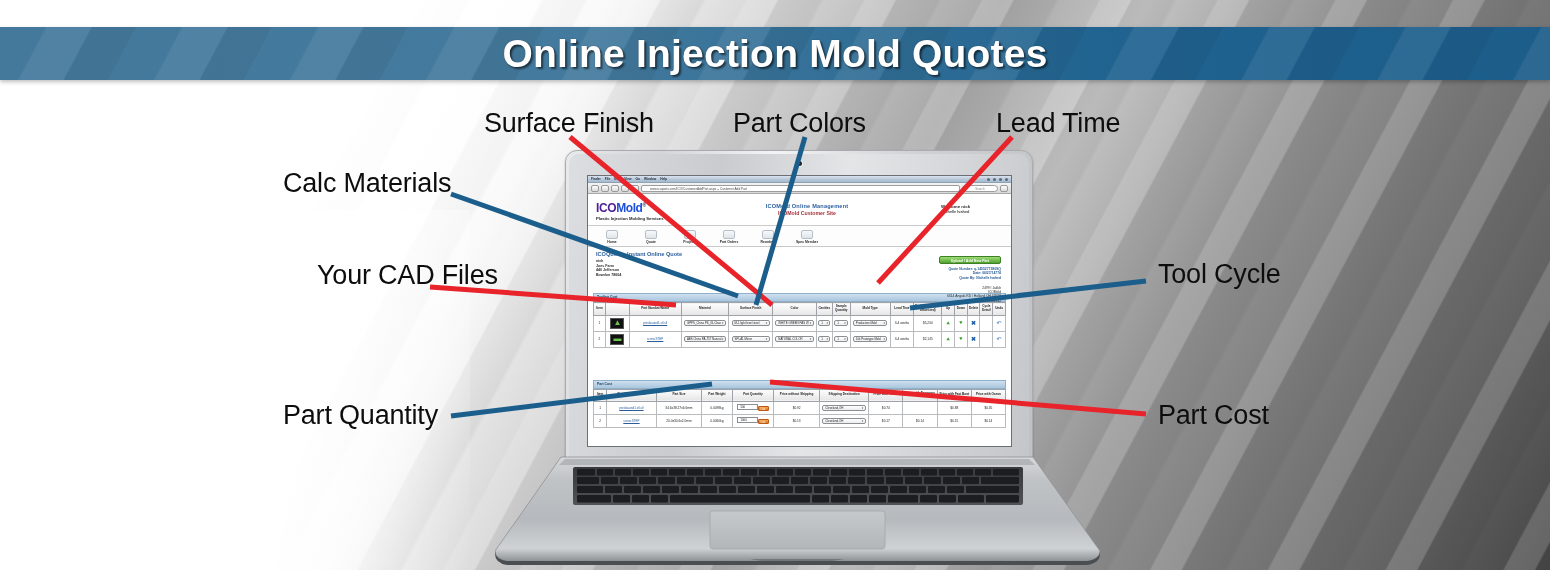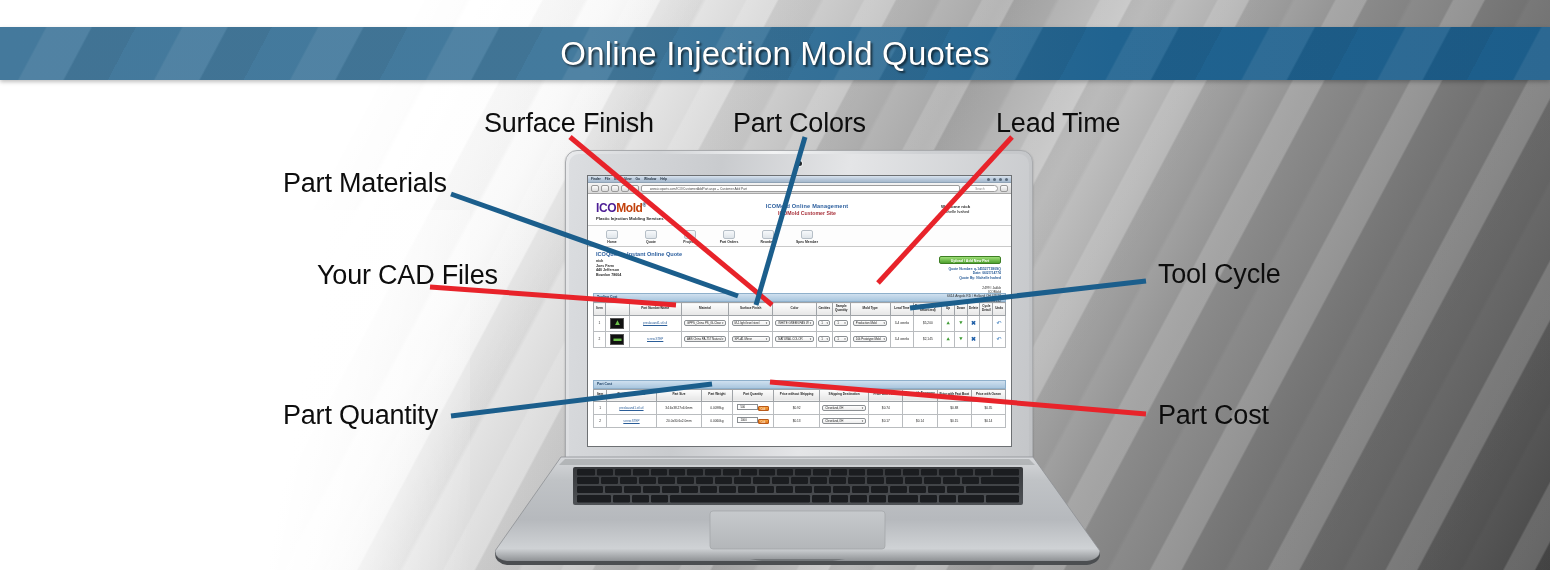--- a/index.html
+++ b/index.html
@@ -67,22 +67,22 @@
       rgba(255,255,255,0.00) 40px,
       rgba(255,255,255,0.07) 42px,
       rgba(255,255,255,0.07) 80px,
       rgba(0,0,0,0.05) 82px,
       rgba(0,0,0,0.05) 120px);
     pointer-events:none;
   }
   #banner-title {
     position:relative;
     color:#ffffff;
-    font-size:33px;
-    font-weight:400;
+    font-size:39px;
+    font-weight:700;
     letter-spacing:0.2px;
     text-shadow:2px 2px 2px rgba(0,0,0,0.55), 0 0 1px rgba(0,0,0,0.5);
     white-space:nowrap;
   }
 
   
   .callout {
     position:absolute;
     color:#0d0d0d;
     font-size:27px;
@@ -157,21 +157,21 @@
   .page { background:#ffffff; width:100%; height:100%; }
   .site-header {
     display:flex; align-items:flex-start;
     padding:5px 8px 4px 8px;
     border-bottom:1px solid #cccccc;
     background:#ffffff;
   }
   .logo-block { width:110px; }
   .logo-text { font-size:12px; font-weight:bold; letter-spacing:-0.4px; line-height:13px; }
   .logo-ico { color:#4c1d95; }
-  .logo-mold { color:#c2410c; }
+  .logo-mold { color:#1d4ed8; }
   .logo-reg { font-size:5px; vertical-align:super; color:#14355f; }
   .logo-tag { font-size:4.2px; color:#1d1d1d; margin-top:1px; font-weight:bold; }
   .center-block { flex:1; text-align:center; padding-top:4px; }
   .center-1 { font-size:5.6px; color:#2c5f9e; font-weight:bold; letter-spacing:0.2px; }
   .center-2 { font-size:5.2px; color:#a8303a; font-weight:bold; margin-top:1px; }
   .welcome { width:95px; text-align:center; padding-top:5px; }
   .welcome-1 { font-size:4.4px; color:#1f1f1f; font-weight:bold; }
   .welcome-2 { font-size:3.8px; color:#4a4a4a; font-weight:bold; margin-top:1px; }
 
   .navbar {
@@ -696,17 +696,17 @@
   <line x1="570" y1="137" x2="772" y2="305" stroke="#e8232a" stroke-width="5"></line>
   <line x1="805" y1="137" x2="756" y2="305" stroke="#1b5e8c" stroke-width="5"></line>
   <line x1="1012" y1="137" x2="878" y2="283" stroke="#e8232a" stroke-width="5"></line>
   <line x1="1146" y1="281" x2="910" y2="308" stroke="#1b5e8c" stroke-width="5"></line>
   <line x1="1146" y1="414" x2="770" y2="382" stroke="#e8232a" stroke-width="5"></line>
 </svg>
 
 <div class="callout" style="left:484px; top:108px;">Surface Finish</div>
 <div class="callout" style="left:733px; top:108px;">Part Colors</div>
 <div class="callout" style="left:996px; top:108px;">Lead Time</div>
-<div class="callout" style="left:283px; top:168px;">Part Materials</div>
+<div class="callout" style="left:283px; top:168px;">Calc Materials</div>
 <div class="callout" style="left:285px; top:260px;margin-left:32px;">Your CAD Files</div>
 <div class="callout" style="left:283px; top:400px;">Part Quantity</div>
 <div class="callout" style="left:1158px; top:259px;">Tool Cycle</div>
 <div class="callout" style="left:1158px; top:400px;">Part Cost</div>
 
 </body></html>

